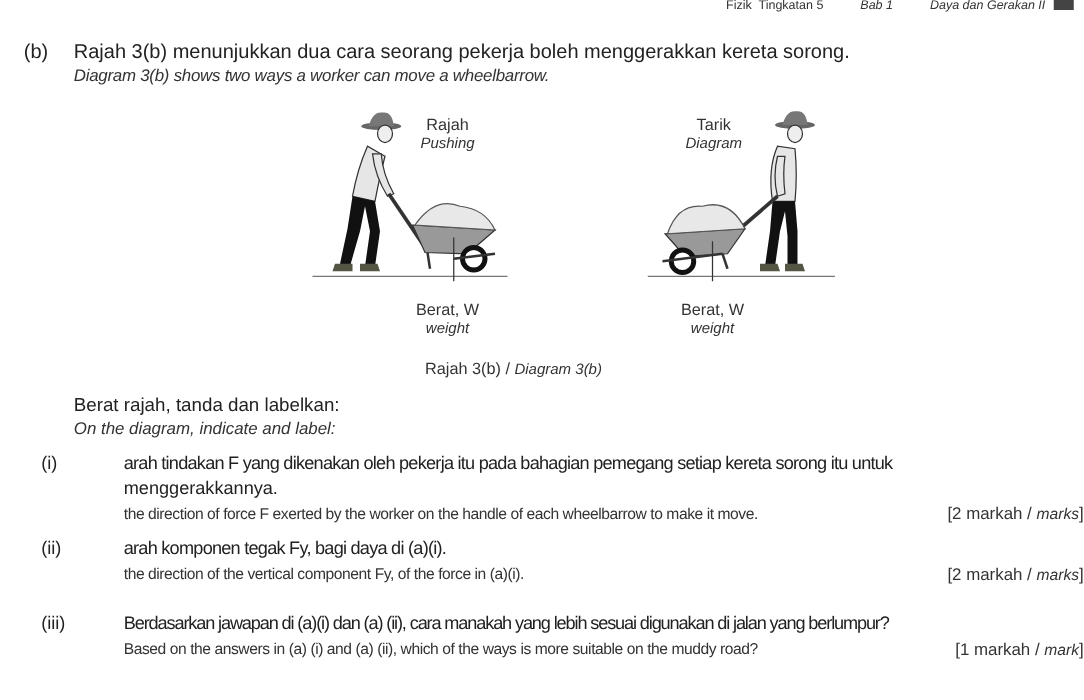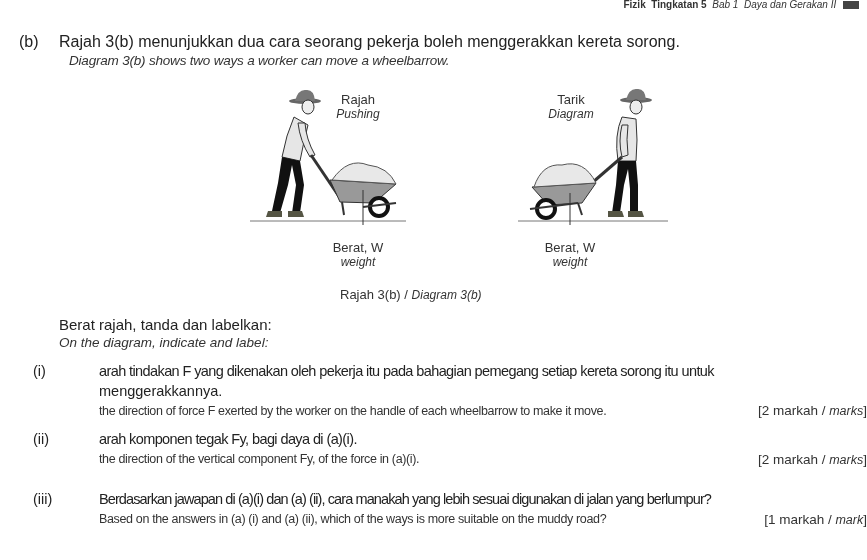--- a/index.html
+++ b/index.html
@@ -1,23 +1,23 @@
 <!DOCTYPE html>
 <html><head>
 <meta charset="utf-8">
 <style>
   html, body { margin:0; padding:0; background:#fff; }
   body { width:867px; height:560px; position:relative; overflow:hidden; color:#222; font-family:"Liberation Sans", sans-serif; }
   .header { position:absolute; top:0; right:8px; height:12px; font-size:10px; line-height:10px; color:#333; white-space:nowrap; }
-  .header b { font-weight:bold; }
-  .header i { font-style:italic; }
+  .header b { font-weight:normal; }
+  .header i { font-style:italic;margin-left:24px; }
   .header .badge { display:inline-block; width:16px; height:8px; background:#444; margin-left:4px; vertical-align:middle; }
   .qlabel { position:absolute; left:19px; top:33px; font-size:16px; }
   .intro-ms { position:absolute; left:59px; top:33px; font-size:16px; }
-  .intro-en { position:absolute; left:59px; top:53px; font-size:13.5px; font-style:italic; color:#333; letter-spacing:-0.2px;margin-left:10px; }
+  .intro-en { position:absolute; left:59px; top:53px; font-size:13.5px; font-style:italic; color:#333; letter-spacing:-0.2px; }
   .fig { position:absolute; }
   .caption { position:absolute; left:340px; top:287px; font-size:13px; color:#333; }
   .caption i { font-size:12px; }
   .instr-ms { position:absolute; left:59px; top:316px; font-size:15px; }
   .instr-en { position:absolute; left:59px; top:335px; font-size:13.5px; font-style:italic; color:#333; }
   .item { position:absolute; left:33px; font-size:14.5px; }
   .item .num { position:absolute; left:0; top:0; }
   .item .ms { position:absolute; left:66px; top:0; white-space:nowrap; }
   .item .ms2 { position:absolute; left:66px; white-space:nowrap; }
   .item .en { position:absolute; left:66px; font-size:12.5px; color:#333; white-space:nowrap; letter-spacing:-0.35px; }

